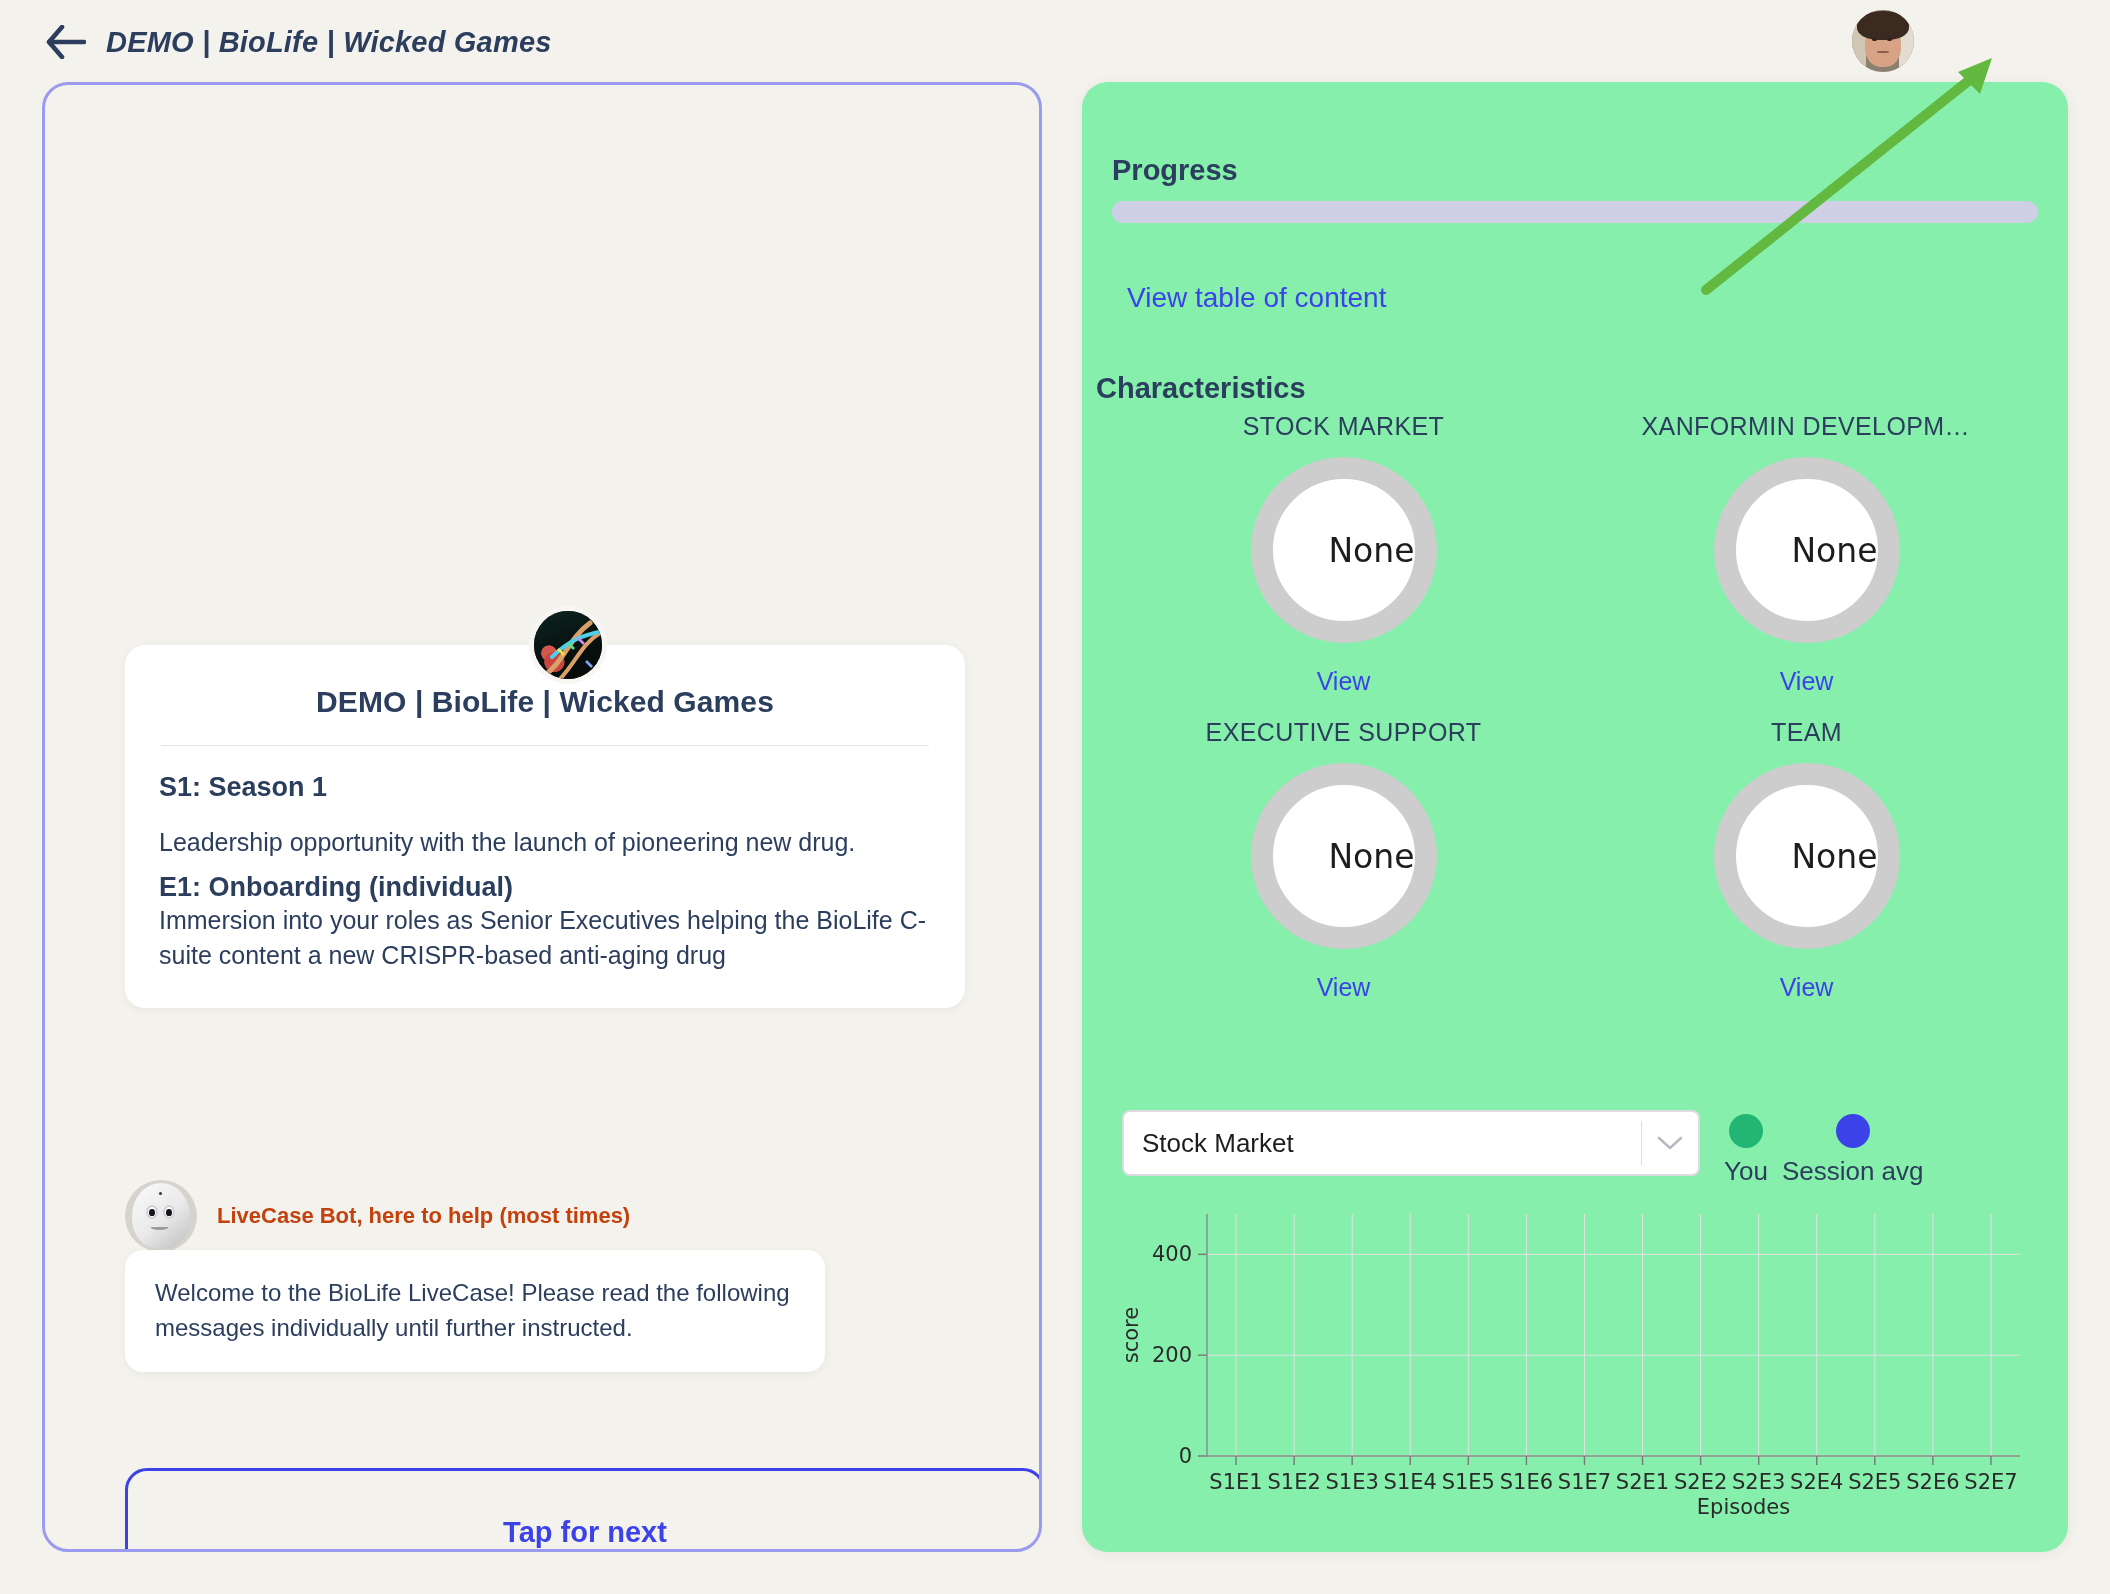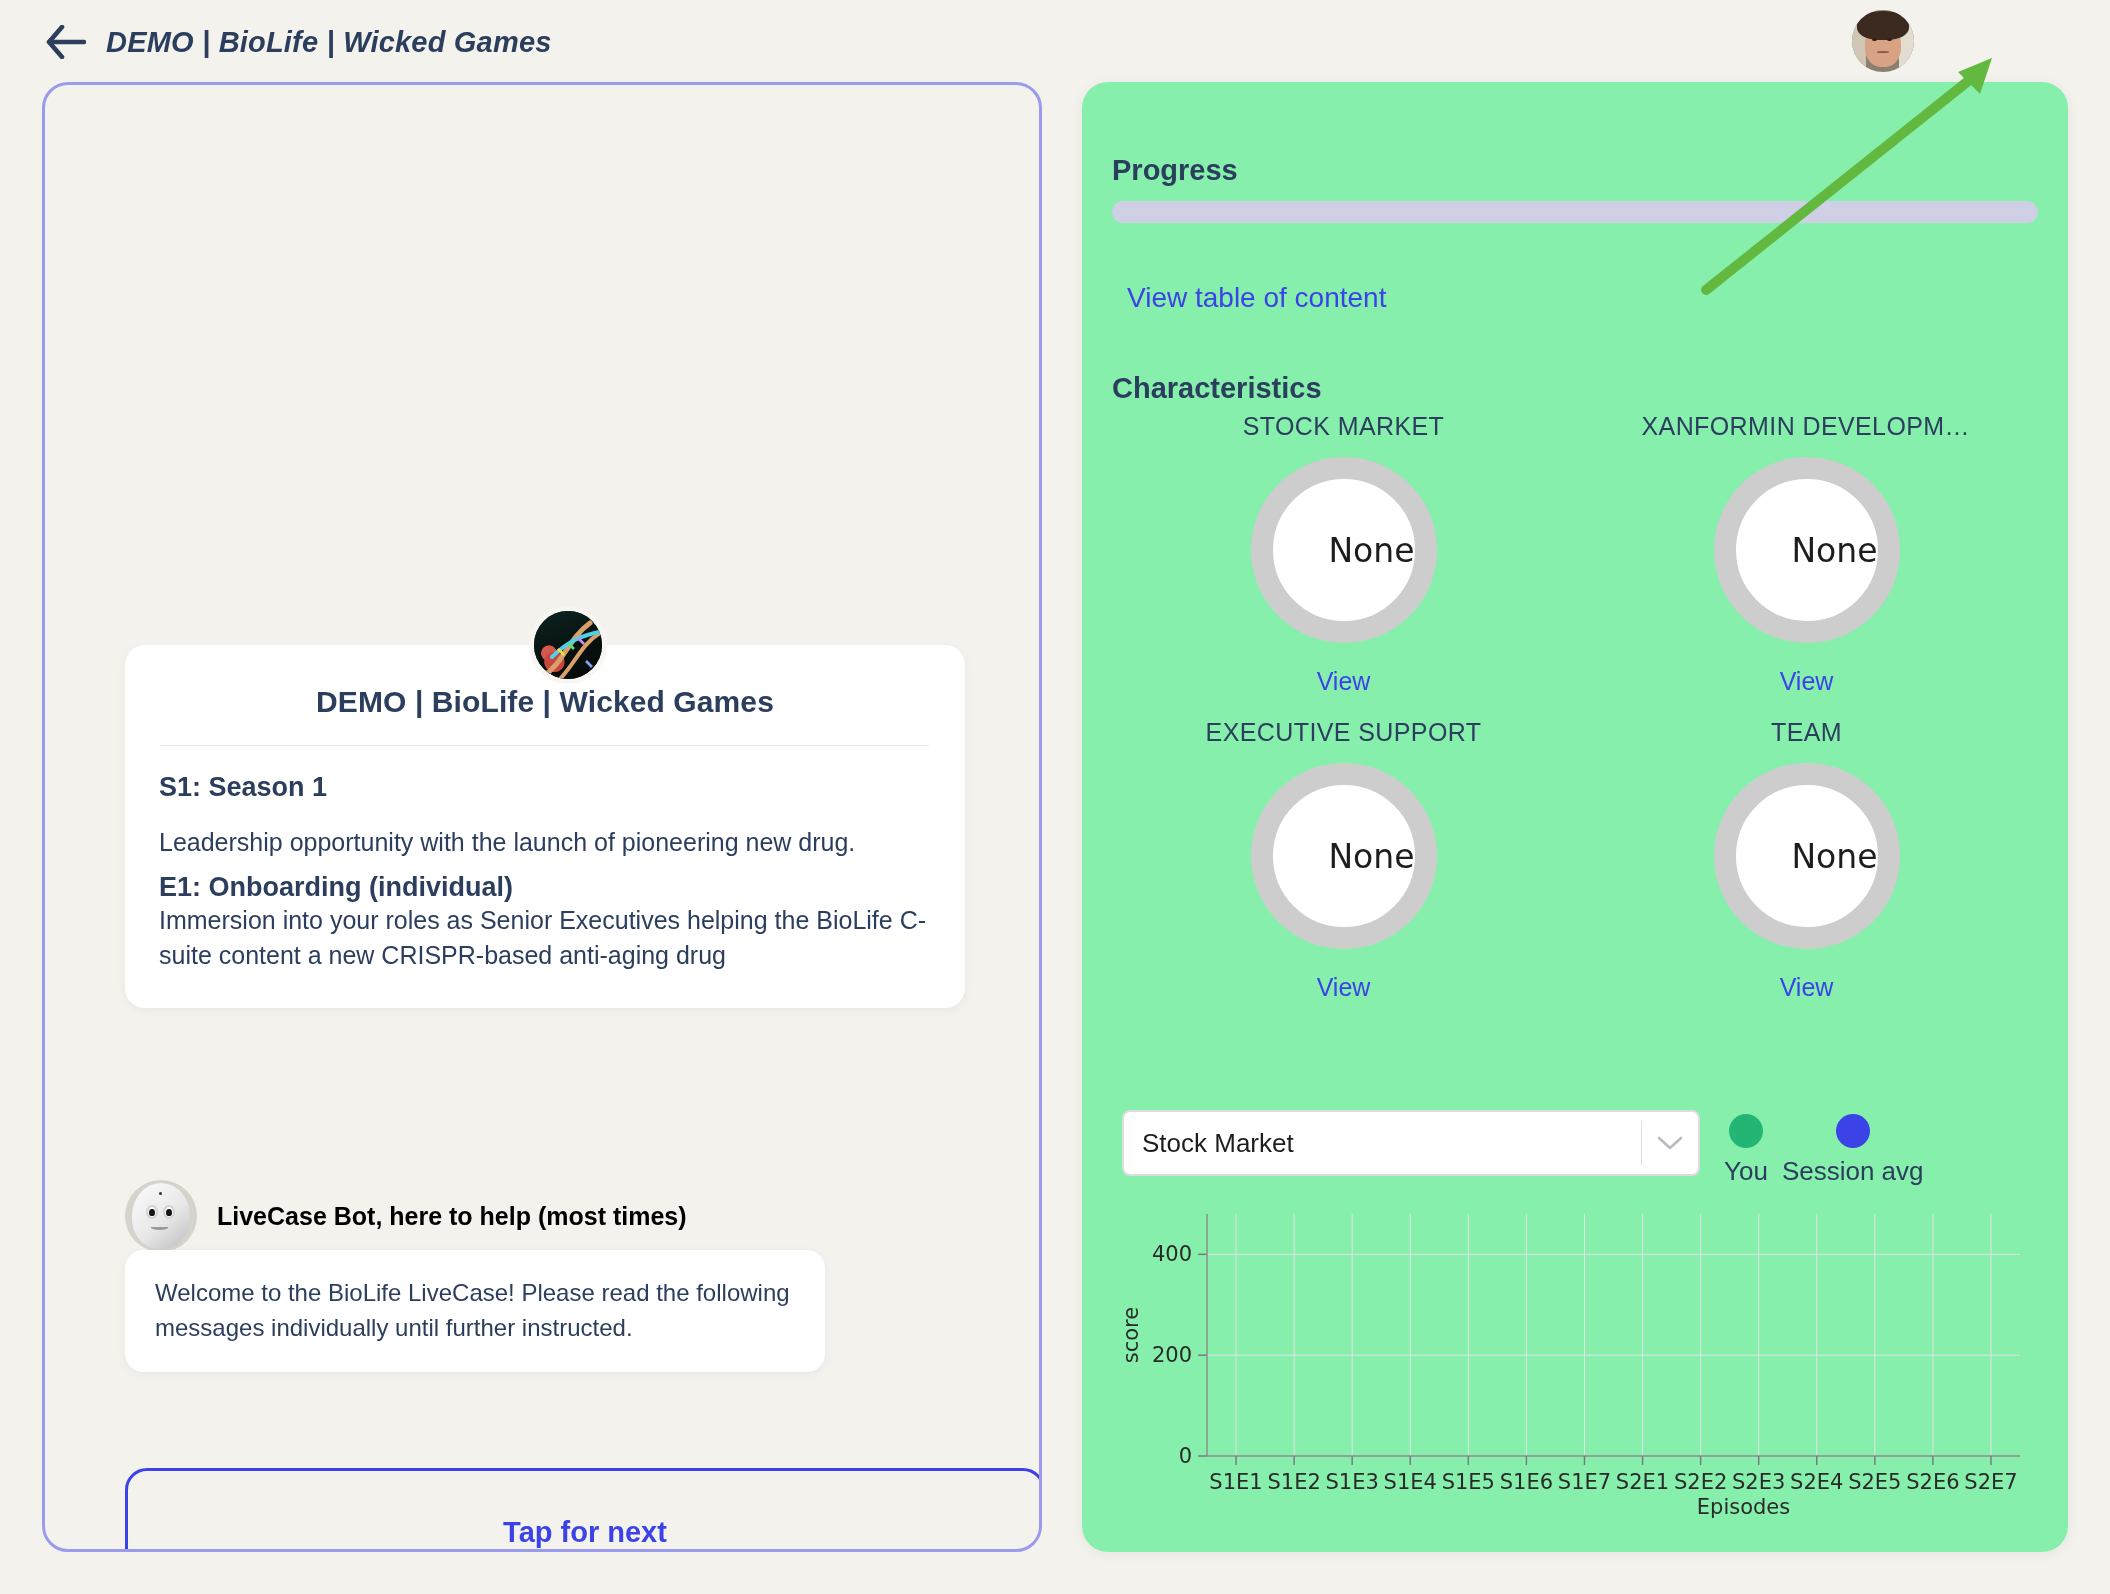--- a/index.html
+++ b/index.html
@@ -95,21 +95,21 @@
     border-radius: 50% 50% 46% 46%; }
   .bh-eye { position:absolute; top:34%; width:21%; height:21%; background:#fff;
     border-radius:50%; box-shadow: inset 0 0 0 2px #d0d0d0; }
   .bh-eye.l { left:24%; } .bh-eye.r { left:53%; }
   .bh-pupil { position:absolute; top:26%; left:26%; width:48%; height:48%;
     background:#14161c; border-radius:50%; }
   .bh-dot { position:absolute; left:46%; top:14%; width:5%; height:5%;
     background:#3a3a3a; border-radius:50%; }
   .bh-mouth { position:absolute; left:33%; top:64%; width:30%; height:7%;
     border-bottom:3px solid #9a9a9a; border-radius:0 0 60% 60%; }
-  .bot-name { font-size: 25px; font-weight: bold; color: #000000; text-align: center; }
+  .bot-name { font-size: 22px; font-weight: bold; color: #c2410c; text-align: center; }
 
   .bot-bubble {
     position: absolute; left: 80px; top: 1165px; width: 700px;
     background: #ffffff; border-radius: 18px;
     padding: 26px 30px;
     box-shadow: 0 2px 10px rgba(20,20,40,.05);
     font-size: 24px; line-height: 1.45; color: #2c3e5d;
   }
 
   .tap-btn {
@@ -134,21 +134,21 @@
   #progress-title { position: absolute; left: 30px; top: 72px; }
   .progress-track {
     position: absolute; left: 30px; top: 119px;
     width: 926px; height: 22px; border-radius: 11px; background: #cfcfe6;
   }
   .progress-fill { height: 100%; border-radius: 11px; background: #3b43e8; width: 0%; }
   .toc-link {
     position: absolute; left: 45px; top: 200px;
     font-size: 28px; color: #3b43e8; cursor: pointer;
   }
-  #char-title { position: absolute; left: 30px; top: 290px; }
+  #char-title { position: absolute; left: 14px; top: 290px; }
 
   .donut-grid {
     position: absolute; left: 30px; top: 330px; width: 926px;
   }
   .donut-row { display: flex; }
   .donut-cell { width: 50%; display: flex; flex-direction: column; align-items: center; }
   .donut-label {
     font-size: 25px; color: #2c3e5d; letter-spacing: .4px;
     max-width: 330px; white-space: nowrap; overflow: hidden;
     text-overflow: ellipsis; text-align: center; margin-bottom: 16px;

